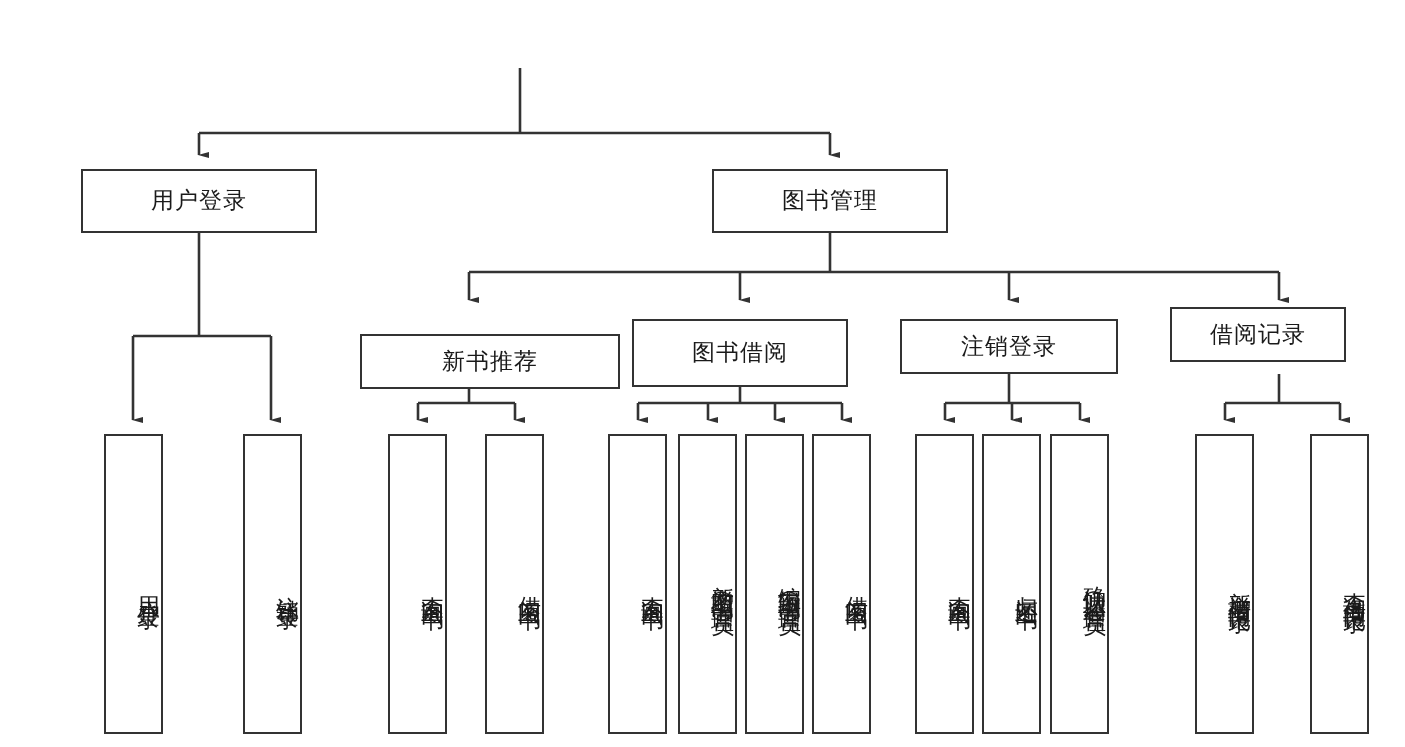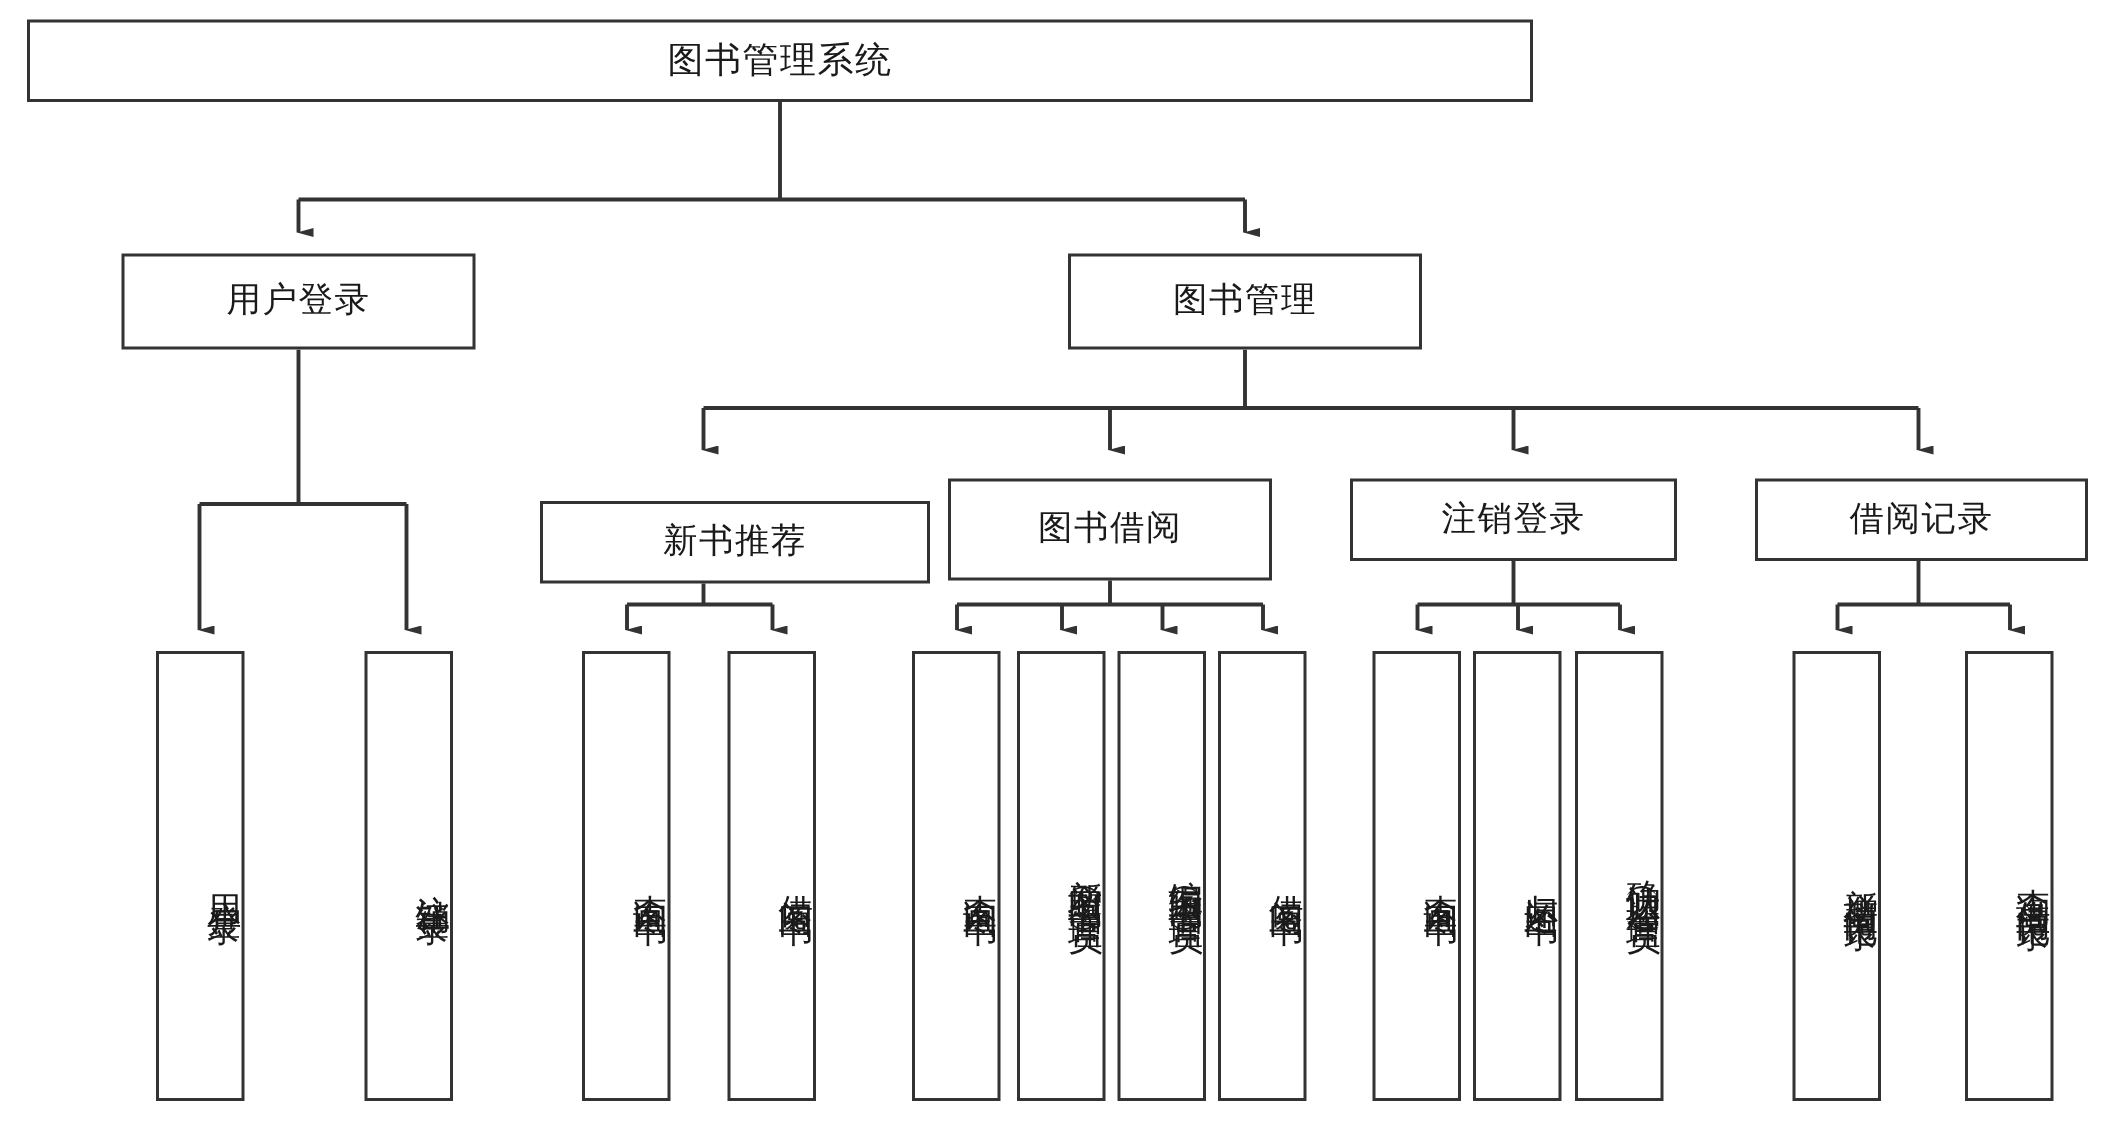--- a/index.html
+++ b/index.html
@@ -124,29 +124,28 @@
       <path d="M 1012 403 L 1012 420" marker-end="url(#arrow)"></path>
       <path d="M 1080 403 L 1080 420" marker-end="url(#arrow)"></path>
 
       <path d="M 1279 374 L 1279 403"></path>
       <path d="M 1225 403 L 1340 403"></path>
       <path d="M 1225 403 L 1225 420" marker-end="url(#arrow)"></path>
       <path d="M 1340 403 L 1340 420" marker-end="url(#arrow)"></path>
     </g>
   </svg>
 
-  <div class="node node-h node-root" style="left:18px; top:13px; width:1004px; height:55px;">图书管理系统</div>
 
   <div class="node node-h" style="left:81px; top:169px; width:236px; height:64px;">用户登录</div>
   <div class="node node-h" style="left:712px; top:169px; width:236px; height:64px;">图书管理</div>
 
   <div class="node node-h" style="left:360px; top:334px; width:260px; height:55px;">新书推荐</div>
   <div class="node node-h" style="left:632px; top:319px; width:216px; height:68px;">图书借阅</div>
   <div class="node node-h" style="left:900px; top:319px; width:218px; height:55px;">注销登录</div>
-  <div class="node node-h" style="left:1170px; top:319px; width:222px; height:55px;">借阅记录</div>
+  <div class="node node-h" style="left:1170px; top:307px; width:176px; height:55px;">借阅记录</div>
 
   <div class="node node-v" style="left:104px; top:434px; width:59px; height:300px;">
     <span class="node-v-label">用户登录</span>
   </div>
   <div class="node node-v" style="left:243px; top:434px; width:59px; height:300px;">
     <span class="node-v-label">注销登录</span>
   </div>
 
   <div class="node node-v" style="left:388px; top:434px; width:59px; height:300px;">
     <span class="node-v-label">查询图书</span>

